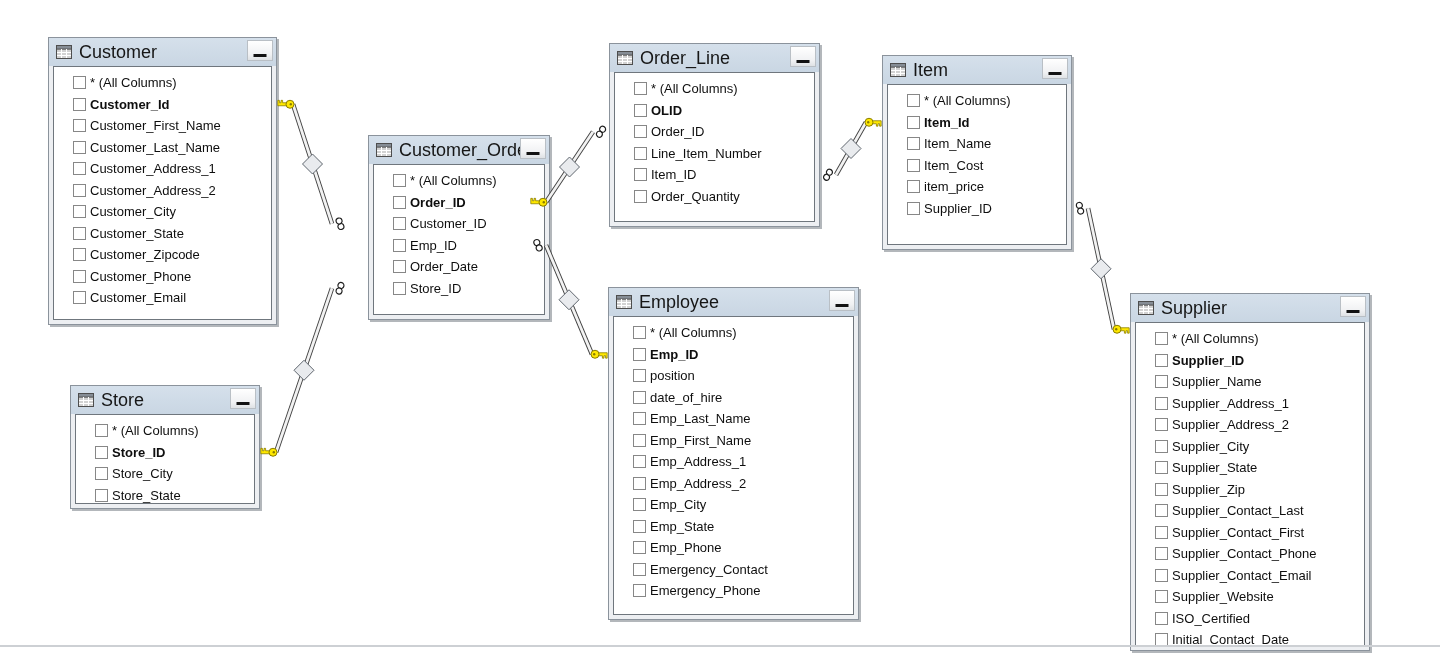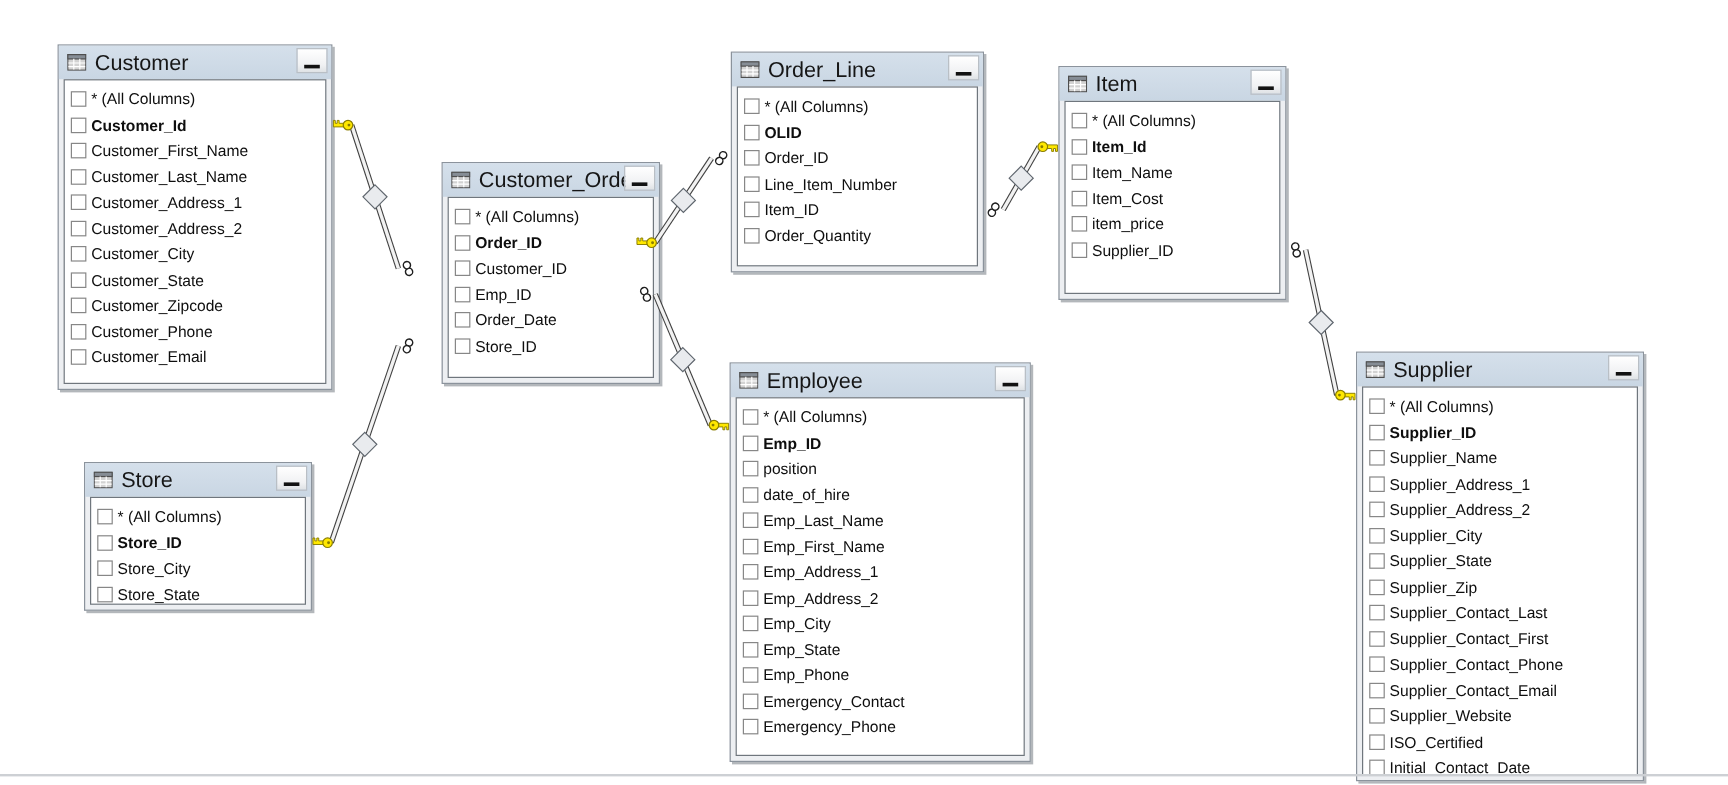--- a/index.html
+++ b/index.html
@@ -11,21 +11,21 @@
   .titlebar{position:absolute;top:0;left:0;right:0;height:28px;
             background:linear-gradient(#d5e0eb,#c9d6e3);display:flex;align-items:center;cursor:default;}
   .tbl-icon{margin-left:7px;flex:none;display:inline-flex;}
   .tbl-title{margin-left:7px;font-size:18px;color:#161616;white-space:nowrap;text-align:center;}
   .minbtn{position:absolute;top:2px;right:3px;width:26px;height:21px;
           background:linear-gradient(#ffffff,#f0f1f3 70%,#dfe2e5);
           border:1px solid #b9bfc5;box-sizing:border-box;}
   .minbtn .bar{position:absolute;left:50%;transform:translateX(-50%);bottom:3px;
                width:13px;height:3px;background:#121212;}
   .tbl-body{position:absolute;left:4px;right:4px;top:28px;bottom:4px;background:#ffffff;
-            border:1px solid #6f767d;box-sizing:border-box;padding:5px 0 0 4px;overflow:hidden;}
+            border:1px solid #6f767d;box-sizing:border-box;padding:5px 0 0 18px;overflow:hidden;}
   .crow{height:21.5px;display:flex;align-items:center;font-size:13px;color:#0e0e0e;
         white-space:nowrap;cursor:default;}
   .cbox{width:13px;height:13px;border:1px solid #878787;background:#fff;
         margin:0 4px 0 1px;flex:none;box-sizing:border-box;}
   .crow.pk .clabel{font-weight:bold;}
   .divider{position:absolute;left:0;right:0;top:645px;height:2px;background:#cdd0d4;}
 </style>
 </head>
 <body>
 
@@ -212,21 +212,21 @@
           <div class="crow">
             <span class="cbox"></span>
             <span class="clabel">Item_ID</span>
           </div>
           <div class="crow">
             <span class="cbox"></span>
             <span class="clabel">Order_Quantity</span>
           </div>
         </div>
       </div>
-      <div class="tbl-window" style="left: 608px; top: 302px; width: 251px; height: 333px;">
+      <div class="tbl-window" style="left: 608px; top: 287px; width: 251px; height: 333px;">
         <div class="titlebar">
           <span class="tbl-icon">
             <svg width="16" height="14" viewBox="0 0 16 14">
               <rect x="0.5" y="0.5" width="15" height="13" fill="#d2d2d2" stroke="#4e4e4e"></rect>
               <rect x="0.5" y="0.5" width="15" height="3.6" fill="#868d95" stroke="#4e4e4e"></rect>
               <line x1="5.5" y1="4" x2="5.5" y2="13" stroke="#ffffff"></line>
               <line x1="10.5" y1="4" x2="10.5" y2="13" stroke="#ffffff"></line>
               <line x1="1" y1="7.5" x2="15" y2="7.5" stroke="#ffffff"></line>
               <line x1="1" y1="10.5" x2="15" y2="10.5" stroke="#ffffff"></line>
             </svg>

